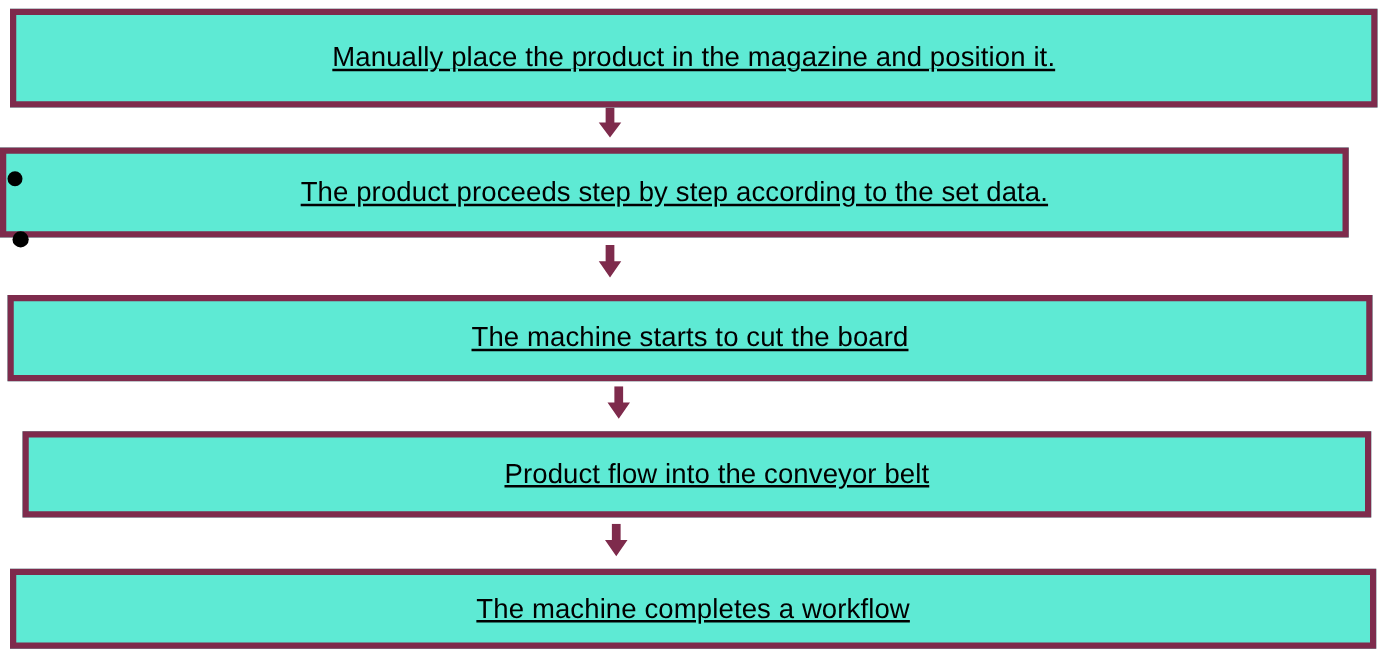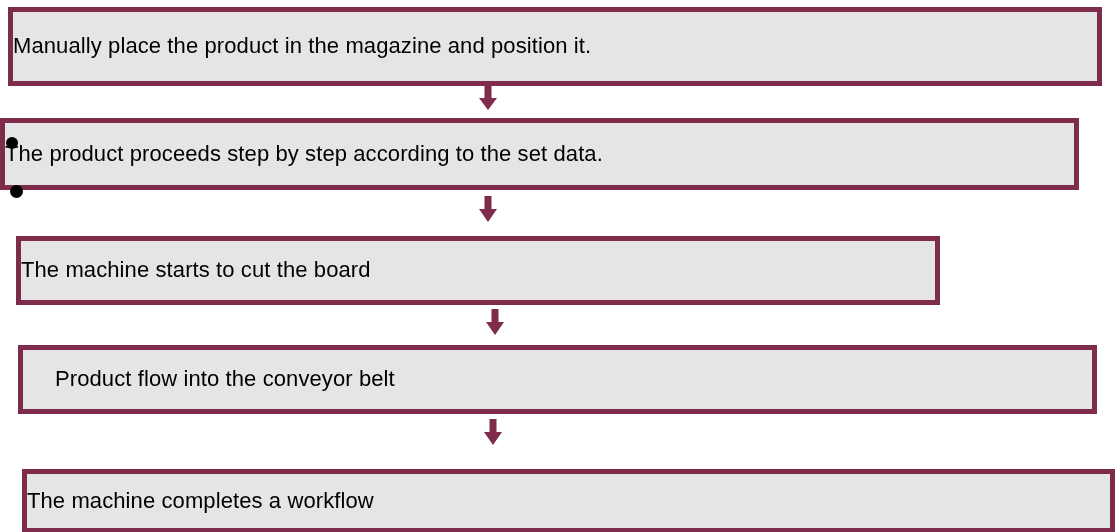--- a/index.html
+++ b/index.html
@@ -13,25 +13,27 @@
   #flowchart {
     position: relative;
     width: 1115px;
     height: 532px;
     background: #ffffff;
     overflow: hidden;
   }
   .node {
     position: absolute;
     box-sizing: border-box;
-    background: #e5e5e5;
+    background: #5eead4;
     border-style: solid;
     border-color: #7E2B4C;
     display: flex;
     align-items: center;
+    justify-content: center;
+    text-decoration: underline;
   }
   .node-label {
     color: #000000;
     font-family: "Liberation Sans", sans-serif;
     font-size: 22px;
     line-height: 1.1;
     font-weight: 400;
     text-align: center;
     white-space: nowrap;
     letter-spacing: 0.1px;
@@ -67,37 +69,37 @@
 
   <div class="bullet" style="left:6px; top:137px; width:12px; height:12px;"></div>
   <div class="bullet" style="left:10px; top:185px; width:13px; height:13px;"></div>
 
   <div class="arrow" style="left:478px; top:196px; width:20px; height:27px;">
     <svg width="20" height="27" viewBox="0 0 20 27" xmlns="http://www.w3.org/2000/svg">
       <path d="M6.5 0 H13.5 V13 H19 L10 26 L1 13 H6.5 Z" fill="#7E2B4C"></path>
     </svg>
   </div>
 
-  <div class="node" style="left:16px; top:236px; width:924px; height:69px; border-width:5px;">
+  <div class="node" style="left:6px; top:236px; width:1092px; height:69px; border-width:5px;">
     <span class="node-label">The machine starts to cut the board</span>
   </div>
 
   <div class="arrow" style="left:485px; top:309px; width:20px; height:27px;">
     <svg width="20" height="27" viewBox="0 0 20 27" xmlns="http://www.w3.org/2000/svg">
       <path d="M6.5 0 H13.5 V13 H19 L10 26 L1 13 H6.5 Z" fill="#7E2B4C"></path>
     </svg>
   </div>
 
   <div class="node" style="left:18px; top:345px; width:1079px; height:69px; border-width:5px;padding-left:32px;">
     <span class="node-label">Product flow into the conveyor belt</span>
   </div>
 
   <div class="arrow" style="left:483px; top:419px; width:20px; height:27px;">
     <svg width="20" height="27" viewBox="0 0 20 27" xmlns="http://www.w3.org/2000/svg">
       <path d="M6.5 0 H13.5 V13 H19 L10 26 L1 13 H6.5 Z" fill="#7E2B4C"></path>
     </svg>
   </div>
 
-  <div class="node" style="left:22px; top:455px; width:1093px; height:64px; border-width:5px;margin-top:14px;">
+  <div class="node" style="left:8px; top:455px; width:1093px; height:64px; border-width:5px;">
     <span class="node-label">The machine completes a workflow</span>
   </div>
 
 </div>
 
 </body></html>

